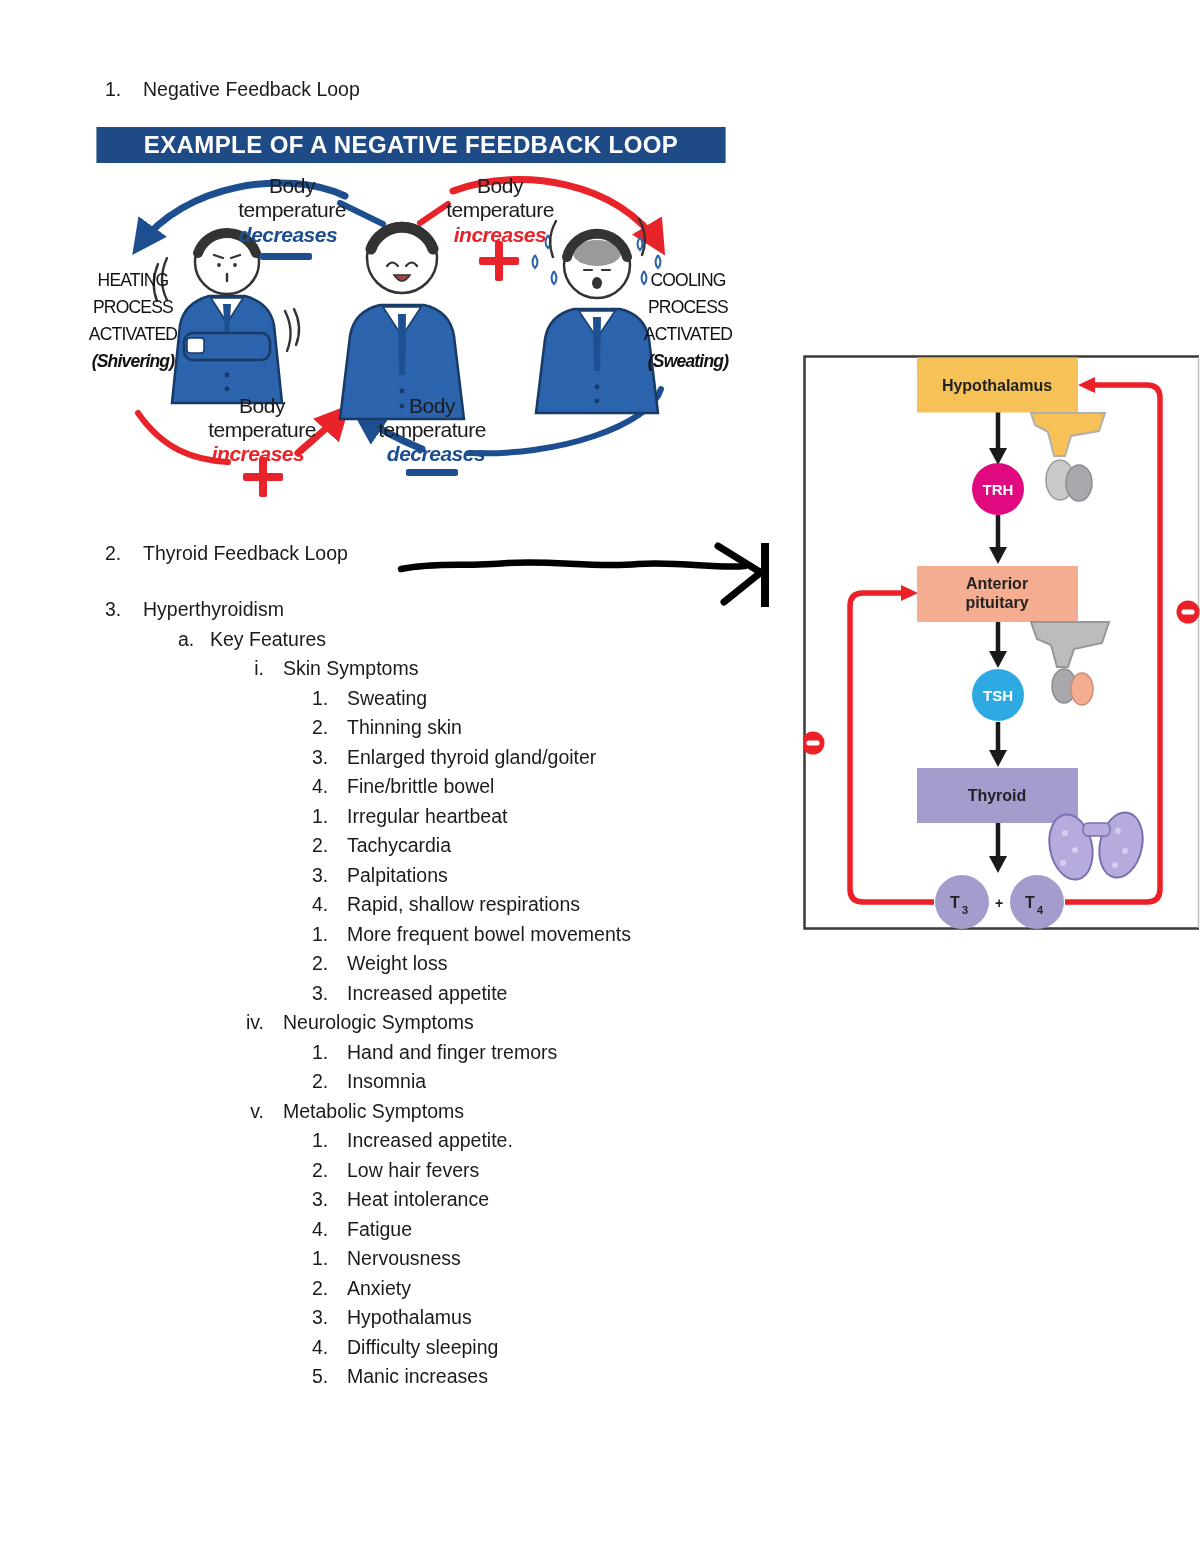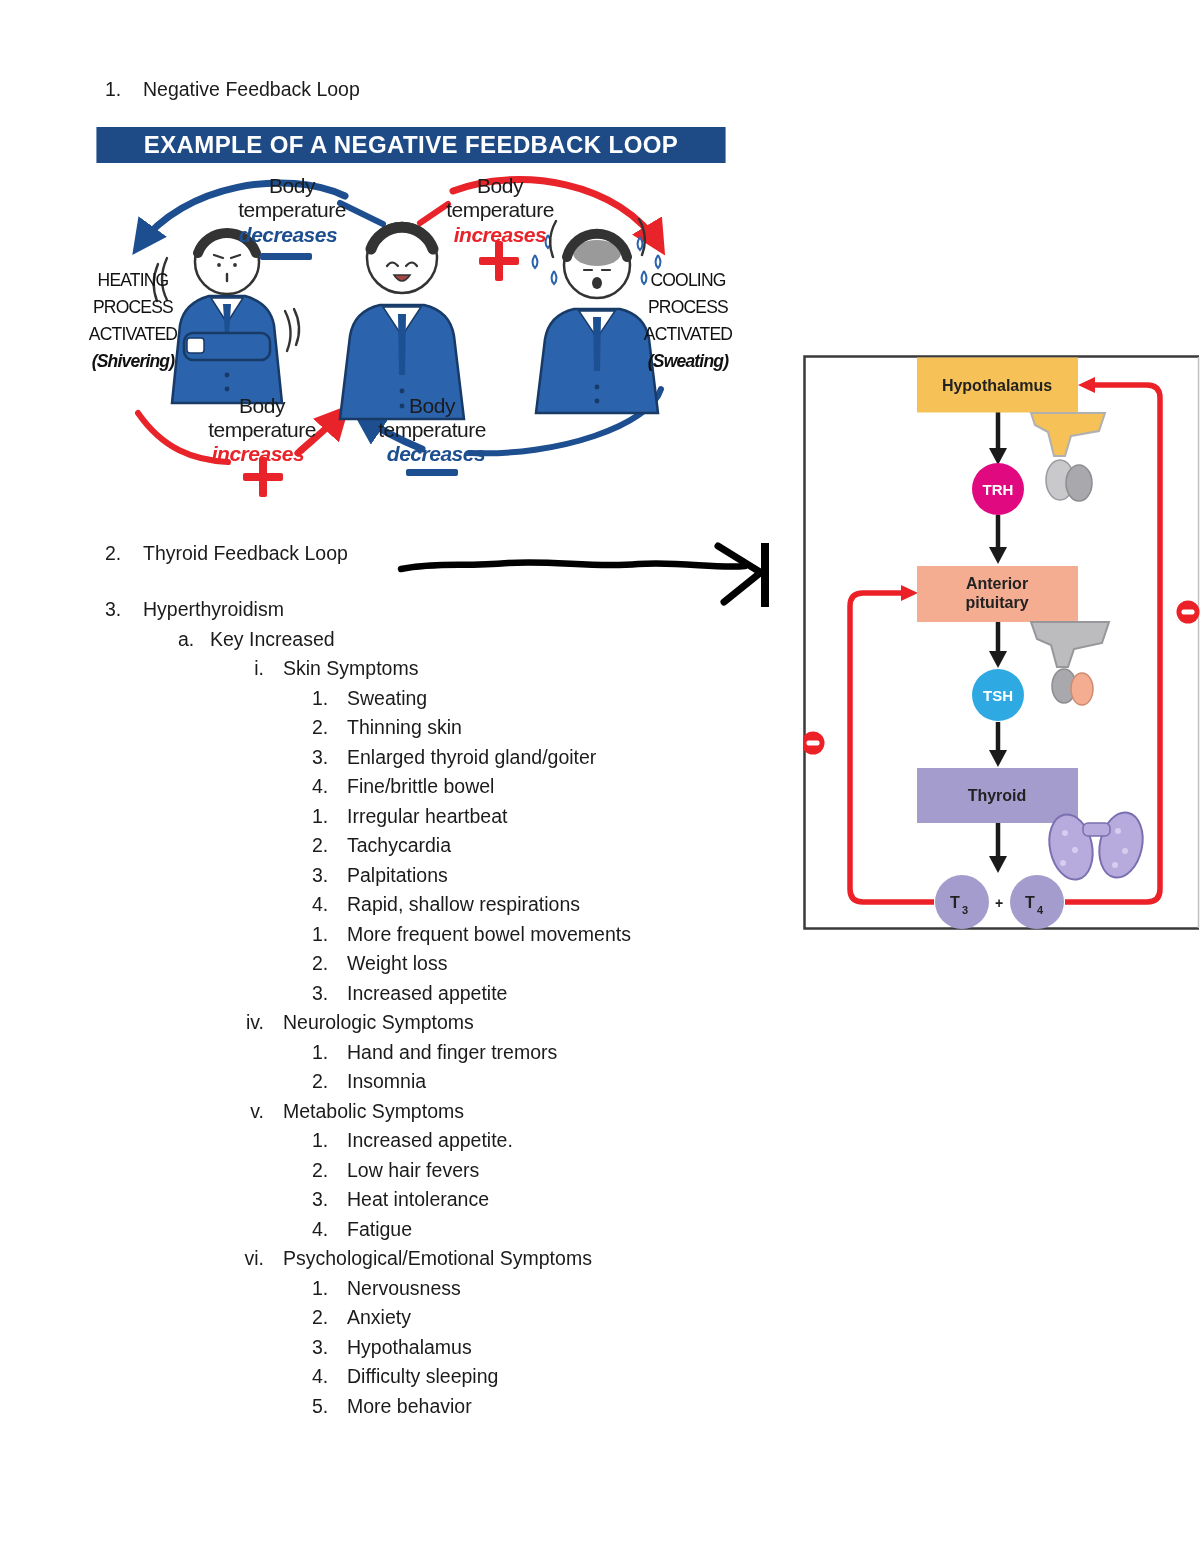--- a/index.html
+++ b/index.html
@@ -252,21 +252,21 @@
   <text x="237" y="559" text-anchor="middle" font-size="11" font-weight="bold" fill="#222222">4</text>
 </svg>
 
 <div class="sym-block">
   <div class="srow r-top">
     <span class="mk">3.</span>
     <span>Hyperthyroidism</span>
   </div>
   <div class="srow r-a">
     <span class="mk">a.</span>
-    <span>Key Increased</span>
+    <span>Key Features</span>
   </div>
   <div>
       <div class="srow r-sec"><span class="mk">i.</span><span class="tx">Skin Symptoms</span></div>
       <div class="srow r-it"><span class="mk">1.</span><span class="tx">Sweating</span></div>
       <div class="srow r-it"><span class="mk">2.</span><span class="tx">Thinning skin</span></div>
       <div class="srow r-it"><span class="mk">3.</span><span class="tx">Enlarged thyroid gland/goiter</span></div>
       <div class="srow r-it"><span class="mk">4.</span><span class="tx">Fine/brittle bowel</span></div>
       <div class="srow r-it"><span class="mk">1.</span><span class="tx">Irregular heartbeat</span></div>
       <div class="srow r-it"><span class="mk">2.</span><span class="tx">Tachycardia</span></div>
       <div class="srow r-it"><span class="mk">3.</span><span class="tx">Palpitations</span></div>
@@ -275,20 +275,19 @@
       <div class="srow r-it"><span class="mk">2.</span><span class="tx">Weight loss</span></div>
       <div class="srow r-it"><span class="mk">3.</span><span class="tx">Increased appetite</span></div>
       <div class="srow r-sec"><span class="mk">iv.</span><span class="tx">Neurologic Symptoms</span></div>
       <div class="srow r-it"><span class="mk">1.</span><span class="tx">Hand and finger tremors</span></div>
       <div class="srow r-it"><span class="mk">2.</span><span class="tx">Insomnia</span></div>
       <div class="srow r-sec"><span class="mk">v.</span><span class="tx">Metabolic Symptoms</span></div>
       <div class="srow r-it"><span class="mk">1.</span><span class="tx">Increased appetite.</span></div>
       <div class="srow r-it"><span class="mk">2.</span><span class="tx">Low hair fevers</span></div>
       <div class="srow r-it"><span class="mk">3.</span><span class="tx">Heat intolerance</span></div>
       <div class="srow r-it"><span class="mk">4.</span><span class="tx">Fatigue</span></div>
-      <div class="srow r-sec"><span class="mk">vi.</span><span class="tx">Psychological/Emotional Symptoms</span></div>
       <div class="srow r-it"><span class="mk">1.</span><span class="tx">Nervousness</span></div>
       <div class="srow r-it"><span class="mk">2.</span><span class="tx">Anxiety</span></div>
       <div class="srow r-it"><span class="mk">3.</span><span class="tx">Hypothalamus</span></div>
       <div class="srow r-it"><span class="mk">4.</span><span class="tx">Difficulty sleeping</span></div>
-      <div class="srow r-it"><span class="mk">5.</span><span class="tx">More behavior</span></div>
+      <div class="srow r-it"><span class="mk">5.</span><span class="tx">Manic increases</span></div>
     </div>
 </div>
 
 </body></html>

